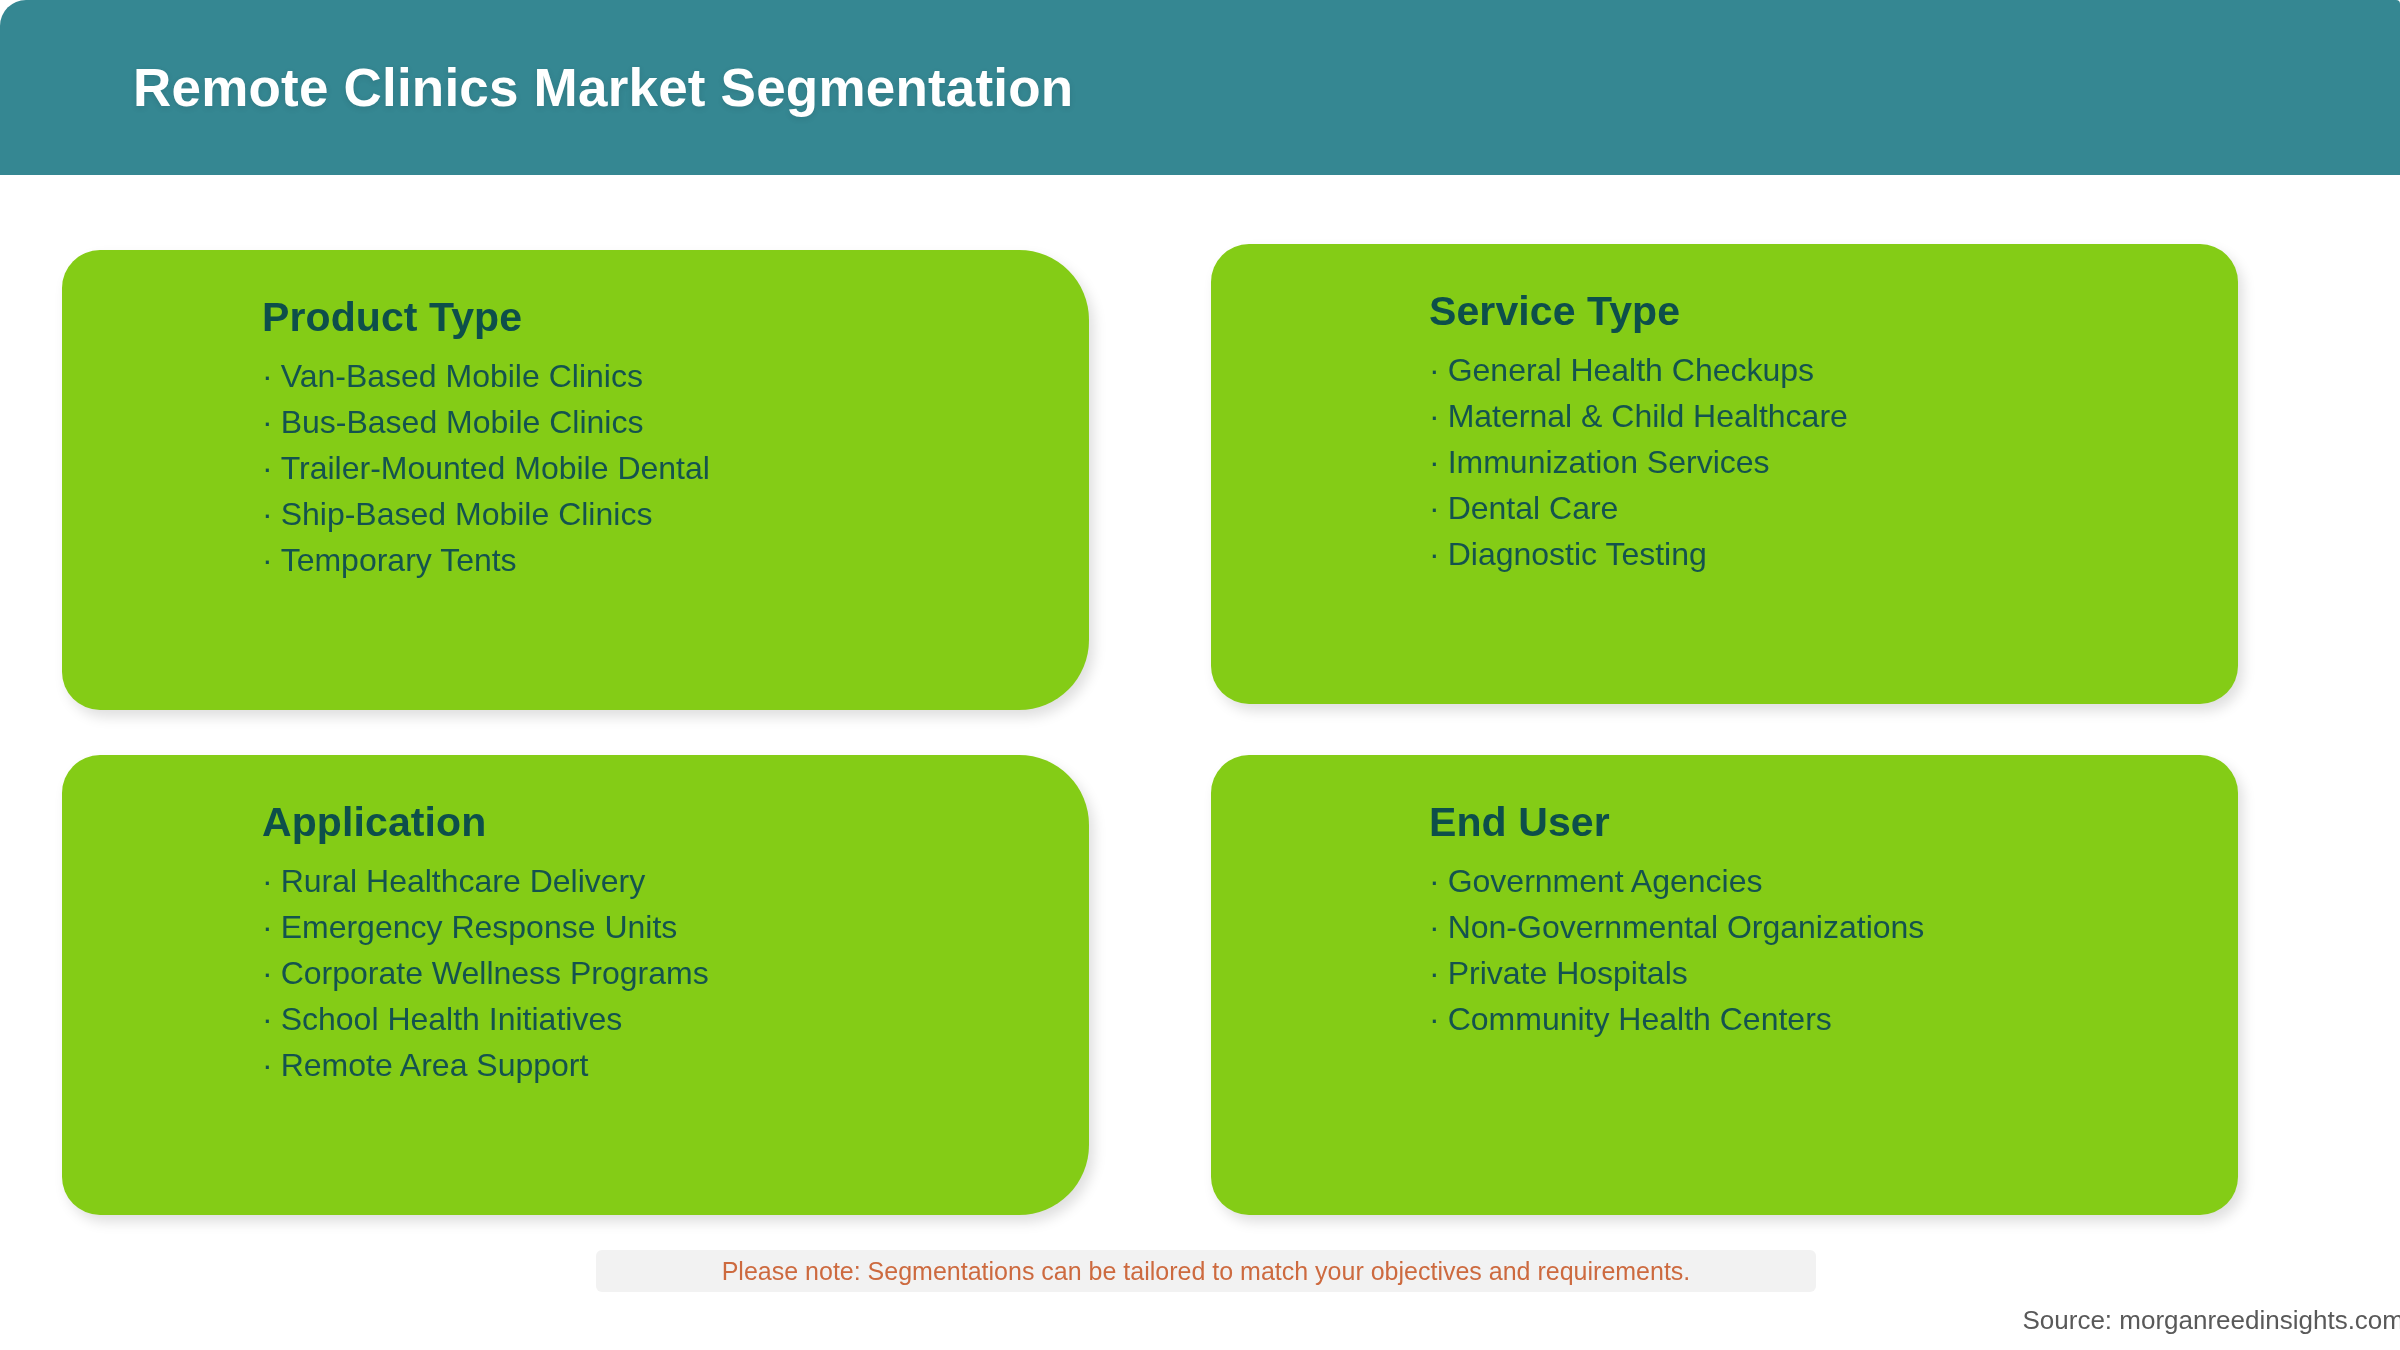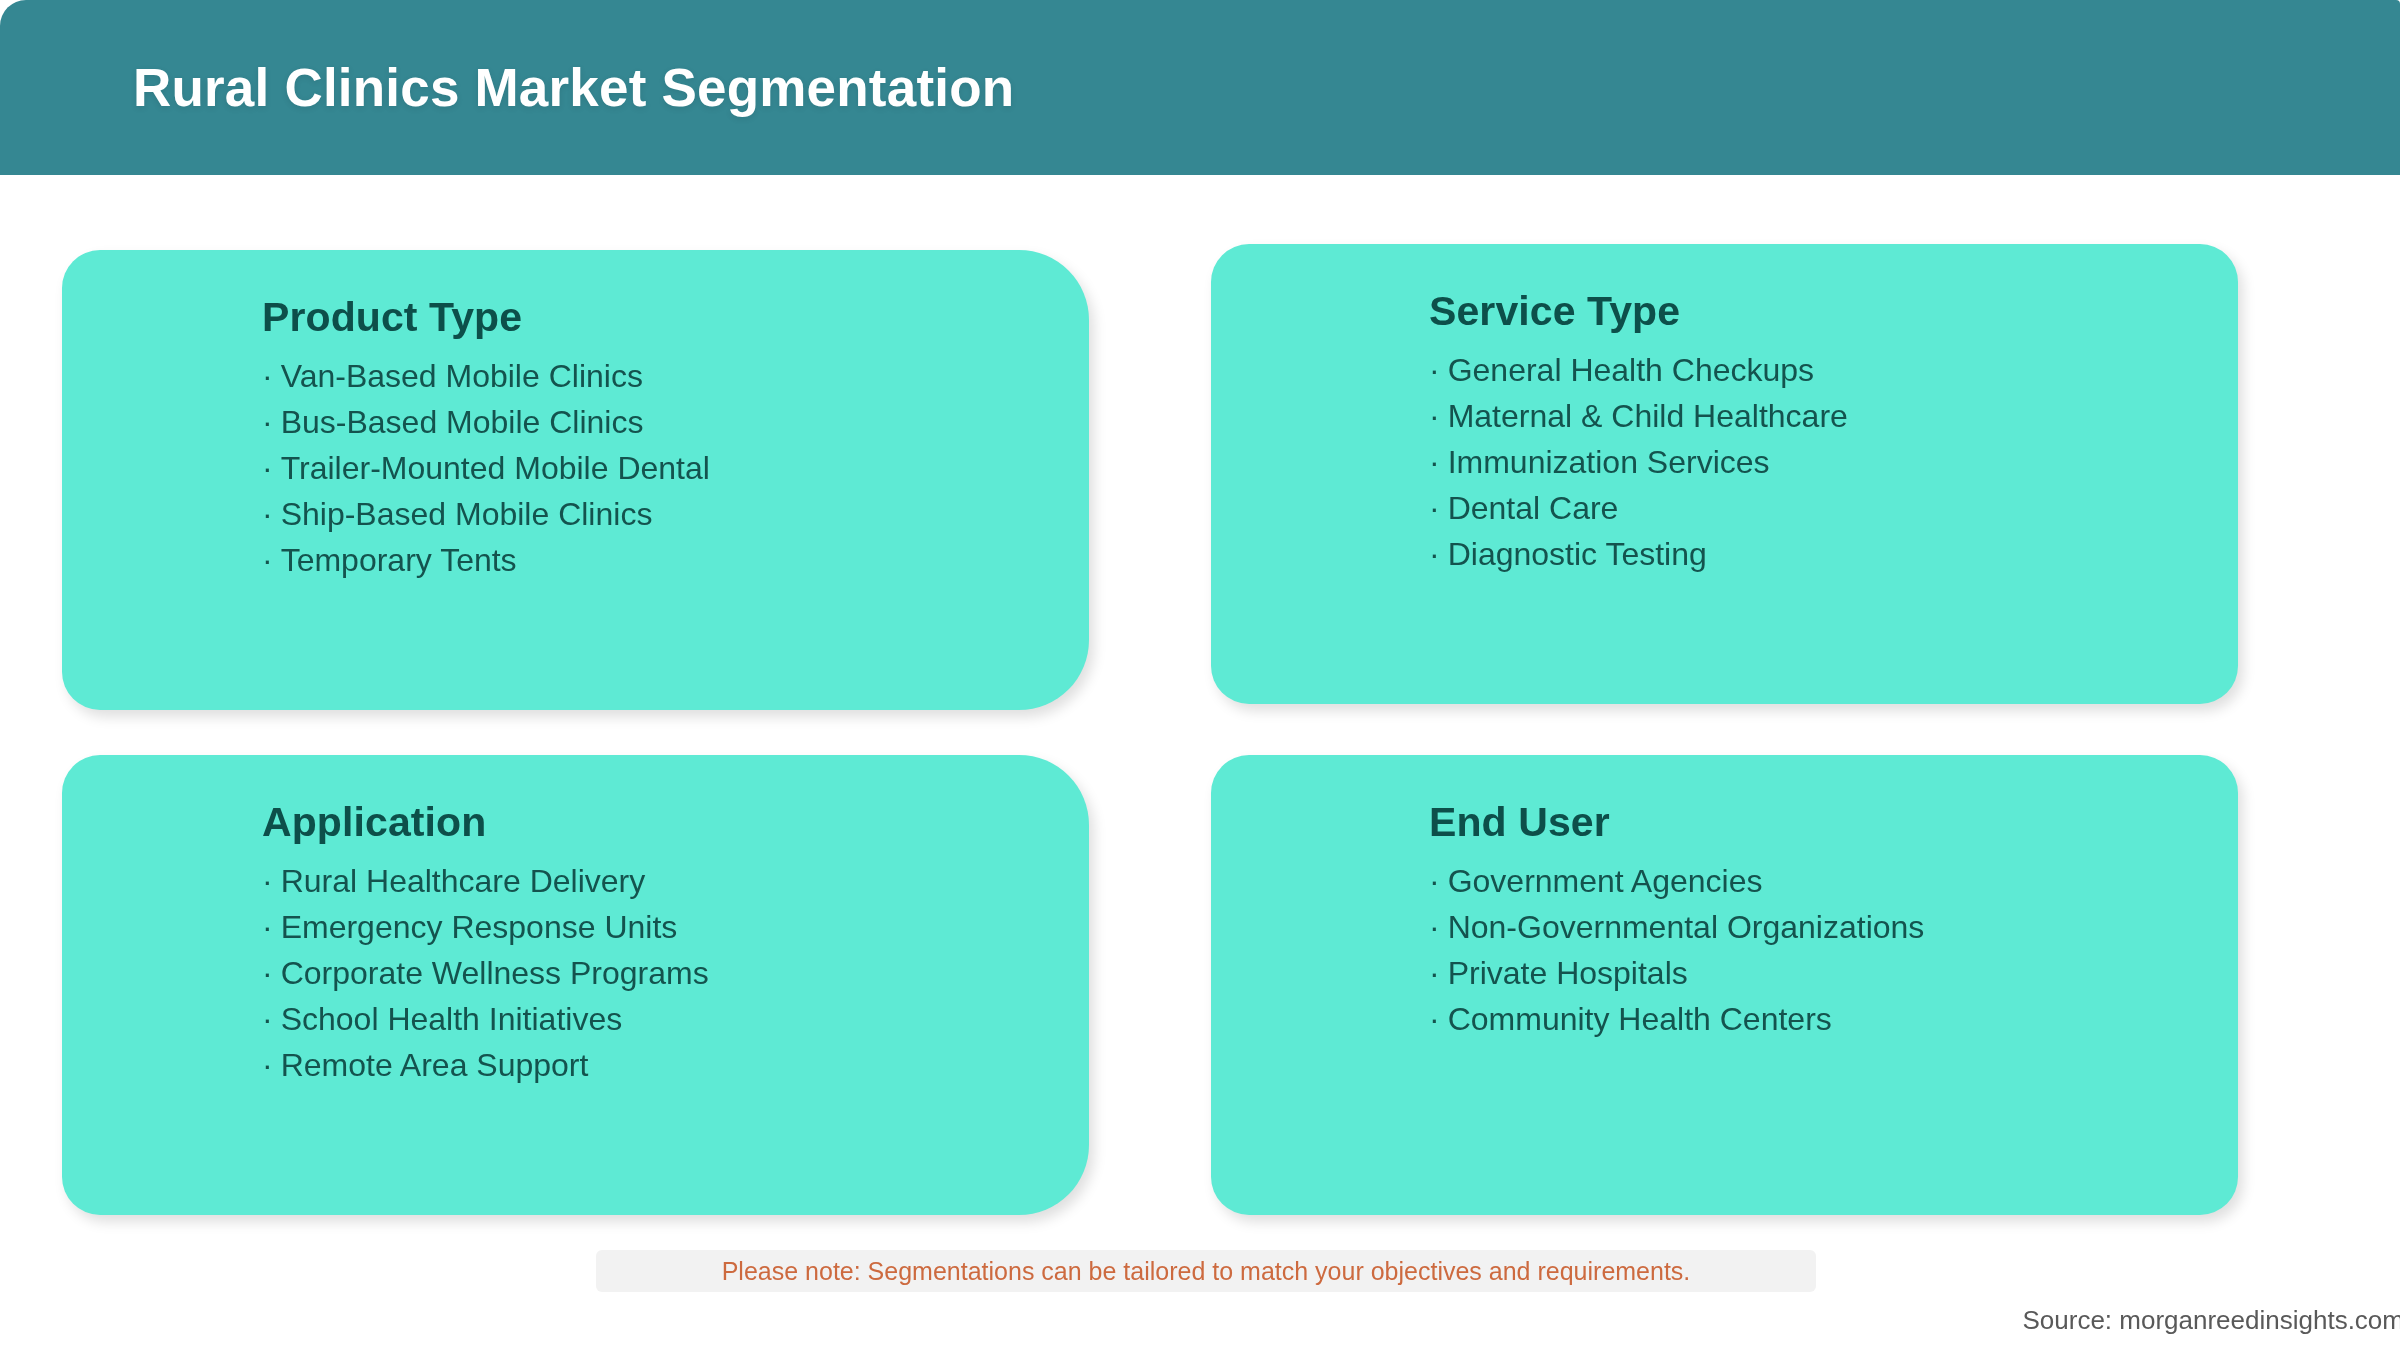--- a/index.html
+++ b/index.html
@@ -37,21 +37,21 @@
   }
 
   
   .grid {
     position:absolute;
     left:0; top:175px;
     width:2400px; height:1060px;
   }
   .card {
     position:absolute;
-    background:#5eead4;
+    background:#84cc16;
     box-shadow:5px 7px 13px rgba(0,0,0,0.13);
   }
   
   .card-1 { left:62px;  top:75px;  width:1027px; height:460px;
             border-radius:38px 70px 70px 38px; }
   .card-2 { left:1211px; top:69px; width:1027px; height:460px;
             border-radius:38px 38px 38px 38px; }
   .card-3 { left:62px;  top:580px; width:1027px; height:460px;
             border-radius:38px 70px 70px 38px; }
   .card-4 { left:1211px; top:580px; width:1027px; height:460px;
@@ -154,21 +154,21 @@
     color:#4f7d74;
     letter-spacing:0.2px;
   }
 </style>
 </head>
 <body>
 
 <div id="slide">
 
   <div class="header">
-    <div class="header-title">Rural Clinics Market Segmentation</div>
+    <div class="header-title">Remote Clinics Market Segmentation</div>
   </div>
 
   <div class="grid">
 
     <div class="card card-1">
       <div class="card-inner">
         <div class="card-title">Product Type</div>
         <ul class="card-list">
           <li><span class="bullet">·</span><span>Van-Based Mobile Clinics</span></li>
           <li><span class="bullet">·</span><span>Bus-Based Mobile Clinics</span></li>

